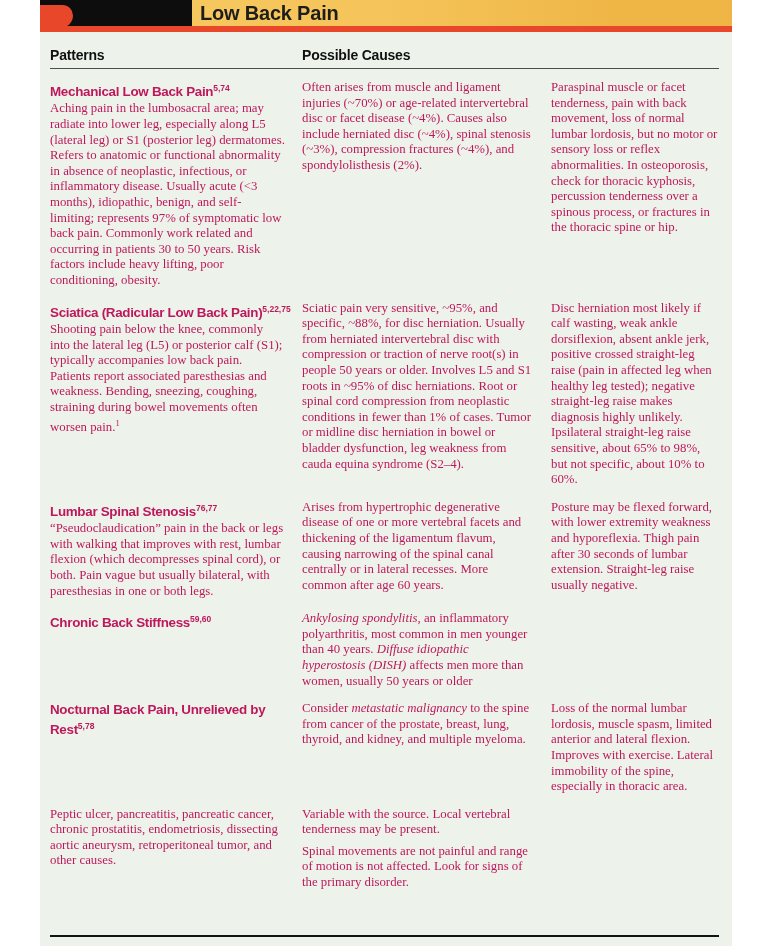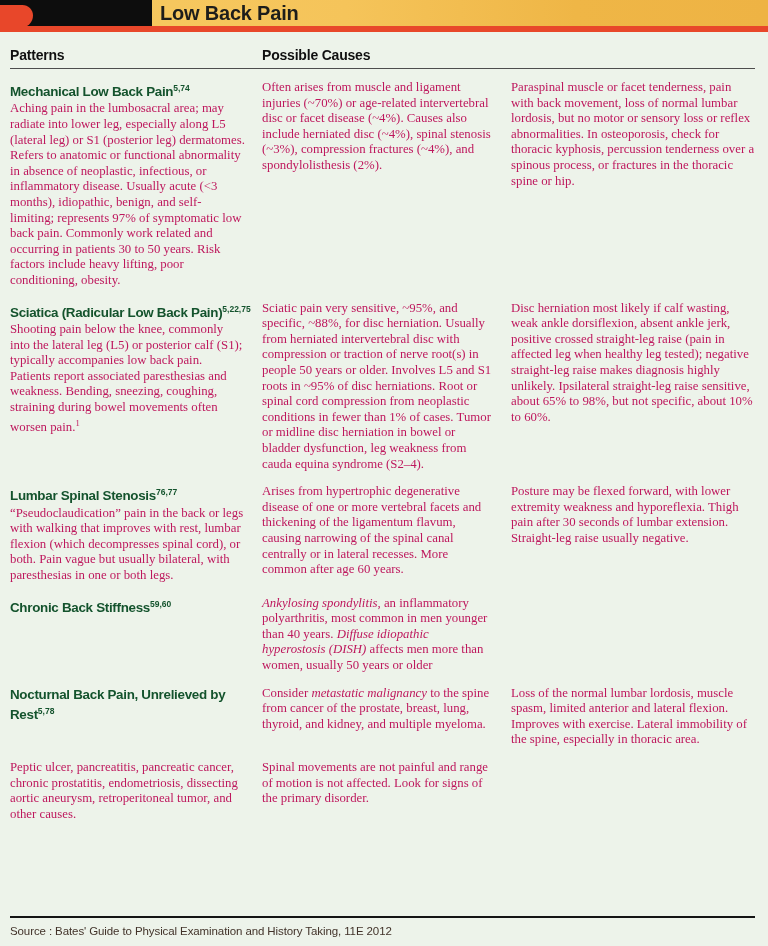--- a/index.html
+++ b/index.html
@@ -1,24 +1,25 @@
 <!DOCTYPE html>
 <html><head>
 <meta charset="utf-8">
 <style>
   * { margin: 0; padding: 0; box-sizing: border-box; }
   html, body { width: 768px; }
   body { font-family: "Liberation Serif", serif; }
 
   .page {
     position: relative;
-    width: 768px;
+    width: 692px;
     height: 946px;
     background: #edf3ea;
     overflow: hidden;
+    margin-left: 40px;
   }
 
   
   .title-bar {
     position: relative;
     width: 768px;
     height: 32px;
   }
   .yellow-band {
     position: absolute; left: 0; top: 0;
@@ -76,21 +77,21 @@
 
   section.grid-row { margin-top: 12px; }
   section.grid-row:first-of-type { margin-top: 11px; }
 
   .section-heading {
     font-family: "Liberation Sans", sans-serif;
     font-weight: bold;
     font-size: 13.4px;
     line-height: 17px;
     letter-spacing: -0.3px;
-    color: #14532d;
+    color: #be185d;
     margin: 0 -18px 1px 0;  
   }
   .section-heading sup {
     font-size: 8.5px;
     letter-spacing: 0;
   }
 
   .cell p {
     font-size: 12.8px;
     line-height: 15.6px;
@@ -198,24 +199,24 @@
     <div class="cell">
             <p><span>Loss of the normal lumbar lordosis, muscle spasm, limited anterior and lateral flexion. Improves with exercise. Lateral immobility of the spine, especially in thoracic area.</span></p>
           </div>
   </section>
 
   <section class="grid-row">
     <div class="cell">
             <p><span>Peptic ulcer, pancreatitis, pancreatic cancer, chronic prostatitis, endometriosis, dissecting aortic aneurysm, retroperitoneal tumor, and other causes.</span></p>
           </div>
     <div class="cell">
+            <p><span>Variable with the source. Local vertebral tenderness may be present.</span></p>
             <p><span>Spinal movements are not painful and range of motion is not affected. Look for signs of the primary disorder.</span></p>
           </div>
   </section>
 </div>
   </div>
 
   <div class="footer">
     <div class="footer-rule"></div>
-    <div class="source-note">Source : Bates' Guide to Physical Examination and History Taking, 11E 2012</div>
   </div>
 
 </div>
 
 </body></html>

